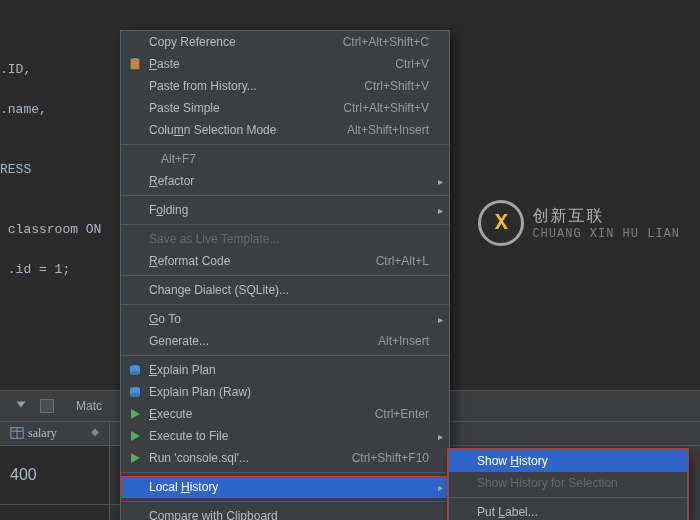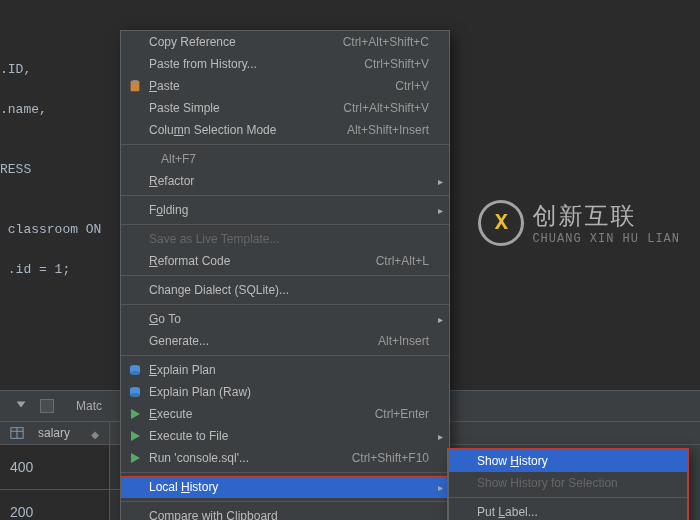--- a/index.html
+++ b/index.html
@@ -27,53 +27,53 @@
     display: flex; align-items: center;
     gap: 8px; opacity: 0.9;
   }
   .watermark .ring {
     width: 46px; height: 46px; border-radius: 50%;
     border: 3px solid #b0b0b0;
     display: flex; align-items: center; justify-content: center;
   }
   .watermark .x1 { color: #ffcc33; font-weight: bold; font-size: 22px; }
   .watermark .txt { display:flex; flex-direction:column; }
-  .watermark .cn { color: #c0c0c0; font-size: 24px; letter-spacing: 2px; font-family: sans-serif;}
+  .watermark .cn { color: #c0c0c0; font-size: 16px; letter-spacing: 2px; font-family: sans-serif;}
   .watermark .py { color: #888; font-size: 12px; letter-spacing: 1px; }
 
   .bottom-panel {
     position: absolute; left: 0; bottom: 0; right: 0; height: 130px;
     background: #3c3f41;
     border-top: 1px solid #555;
   }
   .toolbar-row {
     display:flex; align-items:center; gap:12px;
     padding: 6px 14px;
     color: #999;
   }
   .arrow-ico { width:14px;height:14px; }
   .match-ck { display:flex; align-items:center; gap:22px; font-family: sans-serif; font-size:12px; color:#aaa;}
   .chkbox { width:14px;height:14px;border:1px solid #6e6e6e;background:#4a4d4f; }
   .grid-row {
     display:flex; border-top:1px solid #555; border-bottom:1px solid #555;
     background:#3c3f41;
   }
   .grid-hdr {
-    display:flex; align-items:flex-end; gap:14px;
-    padding:4px 10px; color:#bbb; font-family: Liberation Sans, sans-serif; font-size:12px;
+    display:flex; align-items:flex-start; gap:4px;
+    padding:4px 10px; color:#bbb; font-family: Liberation Serif, serif; font-size:12px;
     border-right:1px solid #555;
     min-width:110px;
   }
   .tbl-ico { width:14px;height:14px; }
   .sort-ico { margin-left:auto; font-size:10px; color:#888; }
   .data-row { display:flex; }
   .cell {
-    padding:14px 10px; border-right:1px solid #555; border-bottom:1px solid #555;
+    padding:20px 10px; border-right:1px solid #555; border-bottom:1px solid #555;
     min-width:110px; color:#a9b7c6; background:#2b2b2b;
-    font-family: sans-serif; font-size:14px;
+    font-family: sans-serif; font-size:16px;
   }
   .cell.small { min-width:30px; background:#313335; color:#999;}
 
   
   .ctx {
     position:absolute; left:120px; top:30px;
     width:330px;
     background:#3c3f41;
     border:1px solid #5e6060;
     box-shadow: 4px 4px 12px rgba(0,0,0,0.5);
@@ -174,33 +174,33 @@
     <div class="cell small">2</div>
   </div>
 </div>
 
 <div class="ctx">
   <div class="mi">
       <span class="lbl">Copy Reference</span>
       <span class="sc">Ctrl+Alt+Shift+C</span>
     </div>
   <div class="mi">
-      <span class="lbl">Paste from History...</span>
-      <span class="sc">Ctrl+Shift+V</span>
-    </div>
-  <div class="mi">
     <span class="ico">
         <svg class="paste" viewBox="0 0 16 16">
           <rect x="3" y="2" width="10" height="12" rx="1" fill="#c9863b"></rect>
           <rect x="5" y="1" width="6" height="3" rx="1" fill="#8a8a8a"></rect>
         </svg>
       </span>
     <span class="lbl"><span></span><u>P</u><span>aste</span></span>
       <span class="sc">Ctrl+V</span>
   </div>
+  <div class="mi">
+      <span class="lbl">Paste from History...</span>
+      <span class="sc">Ctrl+Shift+V</span>
+    </div>
   <div class="mi">
       <span class="lbl">Paste Simple</span>
       <span class="sc">Ctrl+Alt+Shift+V</span>
     </div>
   <div class="mi">
       <span class="lbl"><span>Colu</span><u>m</u><span>n Selection Mode</span></span>
       <span class="sc">Alt+Shift+Insert</span>
     </div>
   <div class="sep"></div>
   <div class="mi">

